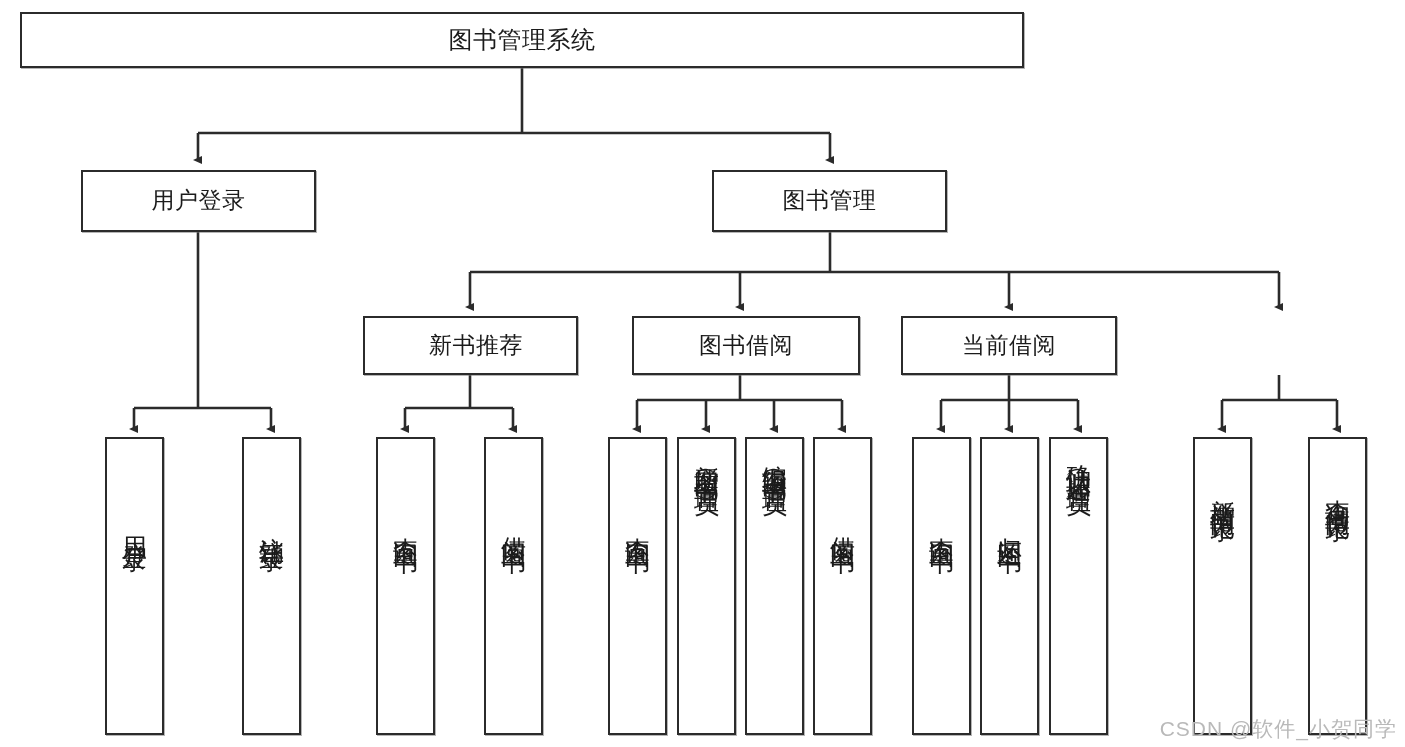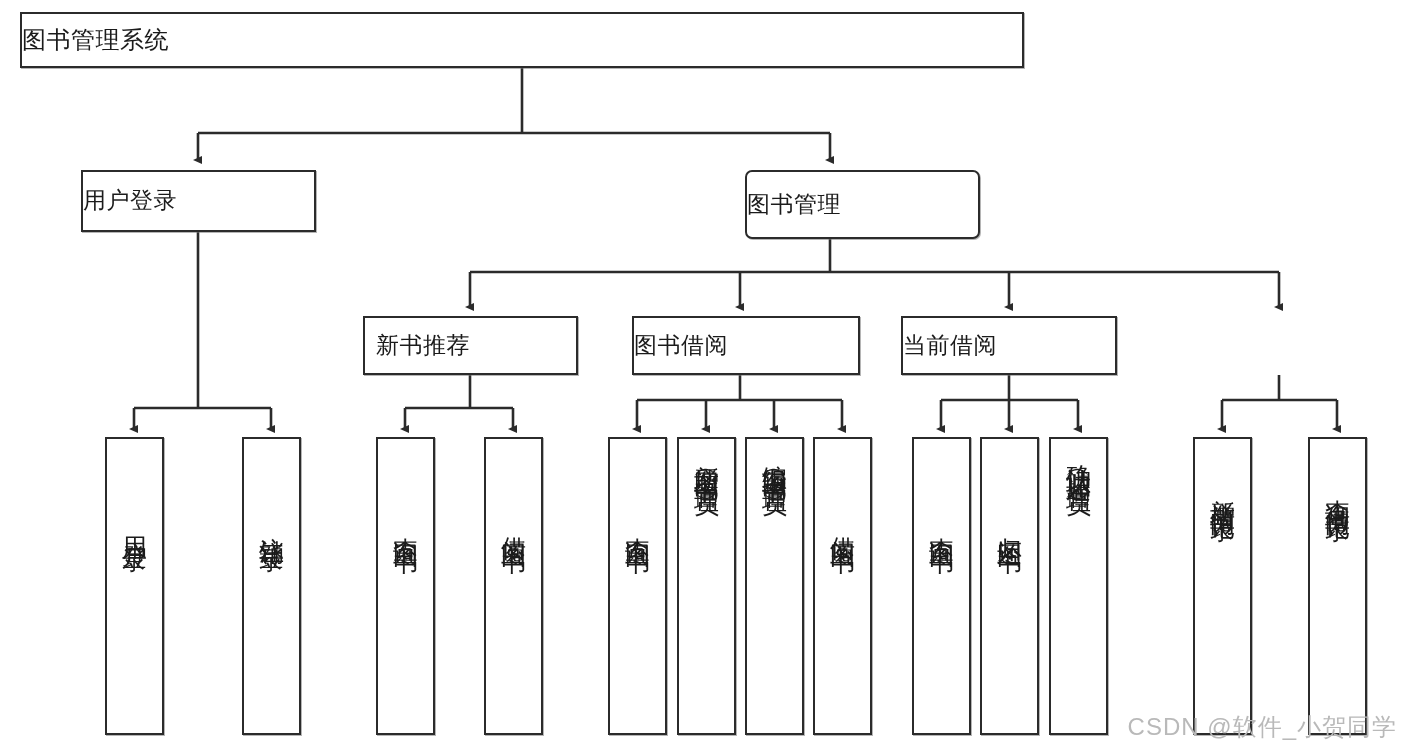--- a/index.html
+++ b/index.html
@@ -27,21 +27,21 @@
     pointer-events: none;
   }
   .node {
     position: absolute;
     box-sizing: border-box;
     background: #ffffff;
     border: 2px solid #2b2b2b;
     box-shadow: 1px 1px 0 rgba(120,120,120,0.55);
     display: flex;
     align-items: center;
-    justify-content: flex-start;
+    justify-content: center;
     color: #1b1b1b;
     z-index: 2;
   }
   .node-label {
     display: block;
     white-space: nowrap;
     line-height: 1.12;
   }
   
   .node.horiz .node-label {
@@ -66,21 +66,21 @@
     white-space: nowrap;
   }
   .node.vert.mid .node-label   { margin-top: 78px; }
   .node.vert.tall .node-label  { margin-top: 6px; }
   .node.vert.semi .node-label  { margin-top: 40px; }
 
   #watermark {
     position: absolute;
     right: 8px;
     bottom: 4px;
-    font-size: 24px;
+    font-size: 21px;
     color: #b9b9b9;
     letter-spacing: 1px;
     z-index: 5;
     white-space: nowrap;
     user-select: none;
   }
 </style>
 </head>
 <body>
 
@@ -136,21 +136,21 @@
     </g>
   </svg>
 
   <div class="node horiz root" style="left:20px; top:12px; width:1004px; height:56px;">
     <span class="node-label">图书管理系统</span>
   </div>
 
   <div class="node horiz" style="left:81px; top:170px; width:235px; height:62px;">
     <span class="node-label">用户登录</span>
   </div>
-  <div class="node horiz" style="left:745px; top:170px; width:235px; height:69px;border-radius:7px;">
+  <div class="node horiz" style="left:712px; top:170px; width:235px; height:62px;">
     <span class="node-label">图书管理</span>
   </div>
 
   <div class="node horiz" style="left:363px; top:316px; width:215px; height:59px;padding-left:11px;">
     <span class="node-label">新书推荐</span>
   </div>
   <div class="node horiz" style="left:632px; top:316px; width:228px; height:59px;">
     <span class="node-label">图书借阅</span>
   </div>
   <div class="node horiz" style="left:901px; top:316px; width:216px; height:59px;">

